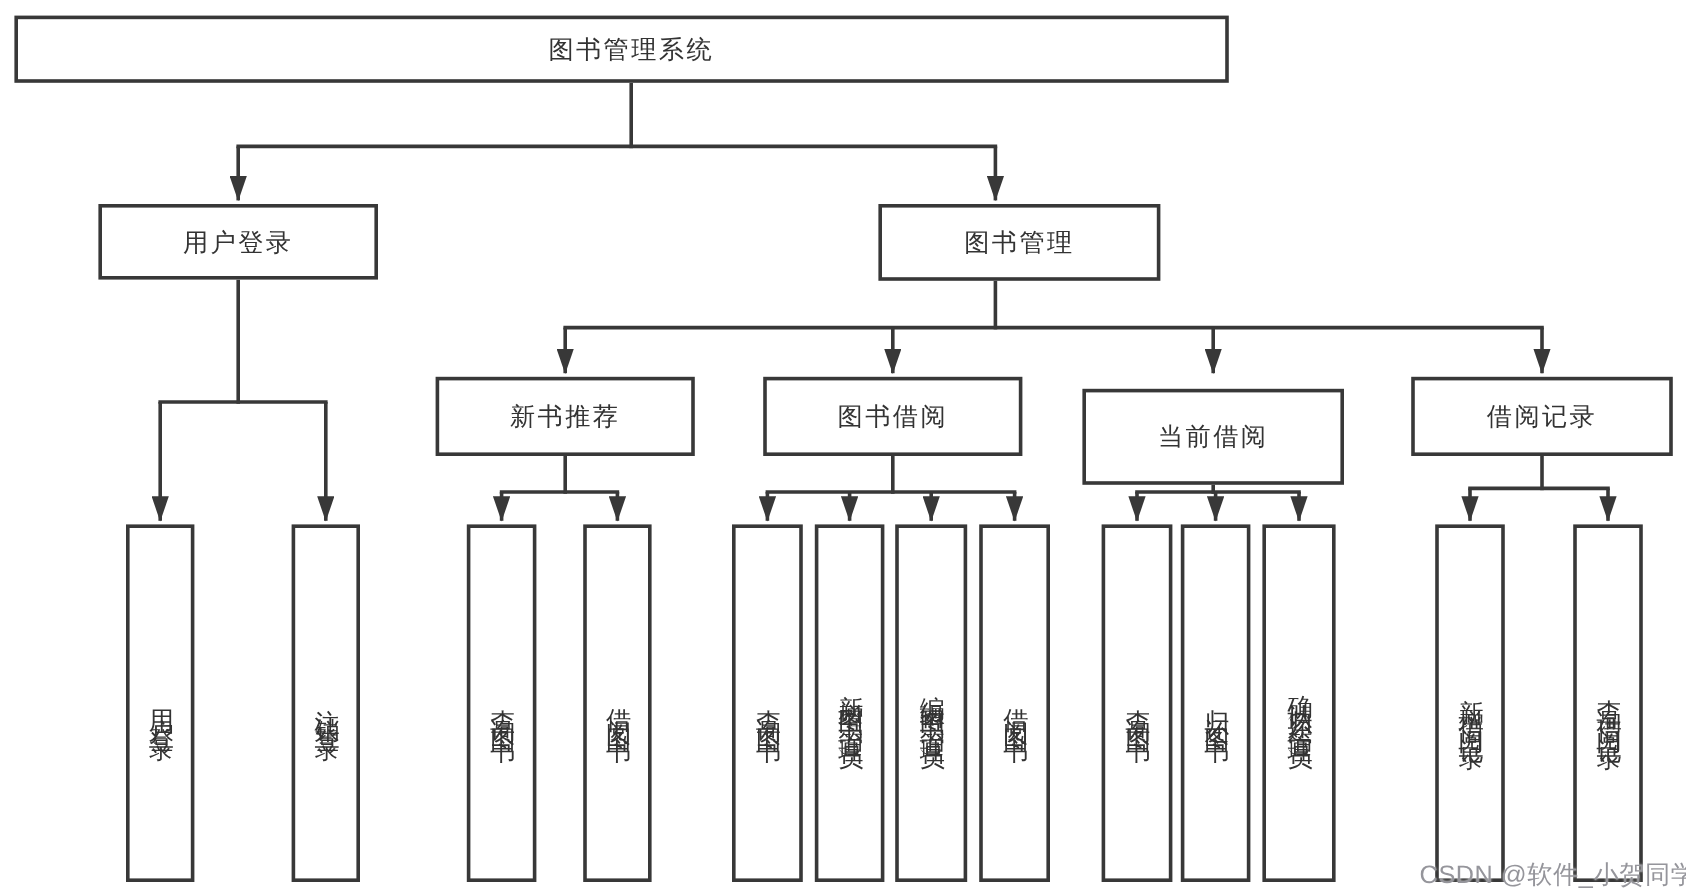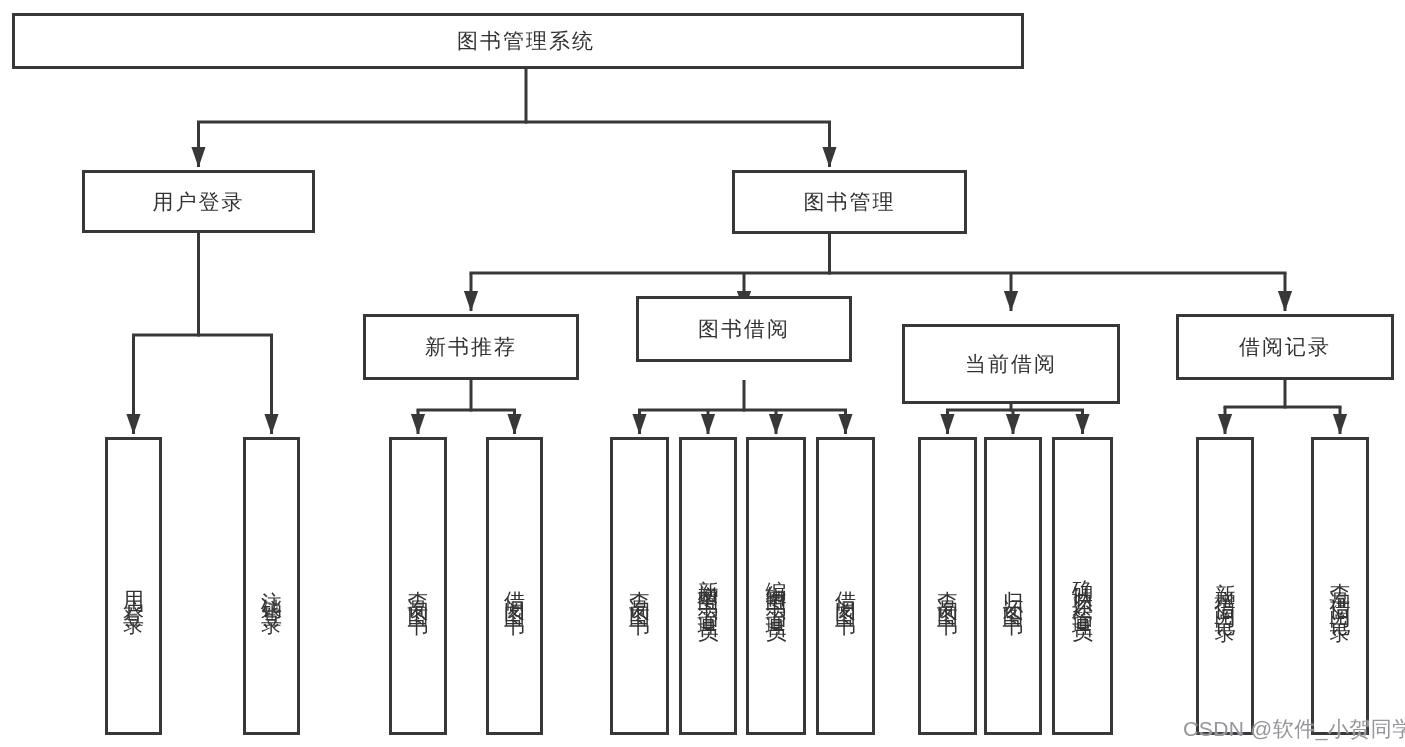--- a/index.html
+++ b/index.html
@@ -34,21 +34,21 @@
     writing-mode: vertical-rl; text-orientation: mixed;
     font-size: 21px; letter-spacing: 8px;
     padding-top: 8px;
   }
 
   
   #n-root        { left: 12px;   top: 13px;  width: 1012px; height: 56px; padding-left: 16px; }
   #n-user-login  { left: 82px;   top: 170px; width: 233px;  height: 63px; }
   #n-book-mgmt   { left: 732px;  top: 170px; width: 235px;  height: 64px; }
   #n-new-book    { left: 363px;  top: 314px; width: 216px;  height: 66px; }
-  #n-book-borrow { left: 636px;  top: 296px; width: 216px;  height: 66px; }
+  #n-book-borrow { left: 636px;  top: 314px; width: 216px;  height: 66px; }
   #n-current     { left: 902px;  top: 314px; width: 218px;  height: 80px; margin-top: 10px; }
   #n-records     { left: 1176px; top: 314px; width: 218px;  height: 66px; }
 
   #l-user-login  { left: 105px;  width: 57px; }
   #l-logout      { left: 243px;  width: 57px; }
   #l-query-a     { left: 389px;  width: 58px; }
   #l-borrow-a    { left: 486px;  width: 57px; }
   #l-query-b     { left: 610px;  width: 59px; }
   #l-add-book    { left: 679px;  width: 58px; letter-spacing: 6px; }
   #l-edit-book   { left: 746px;  width: 60px; letter-spacing: 6px; }

